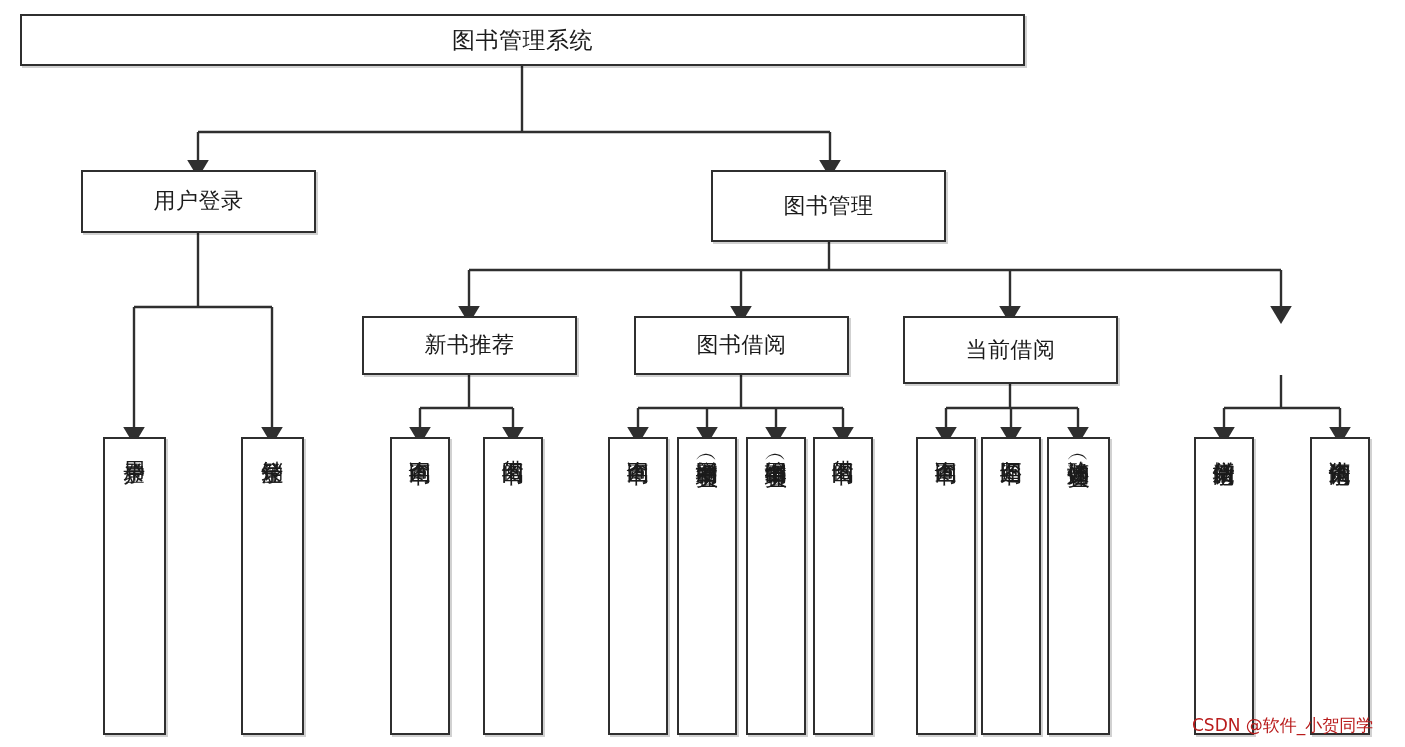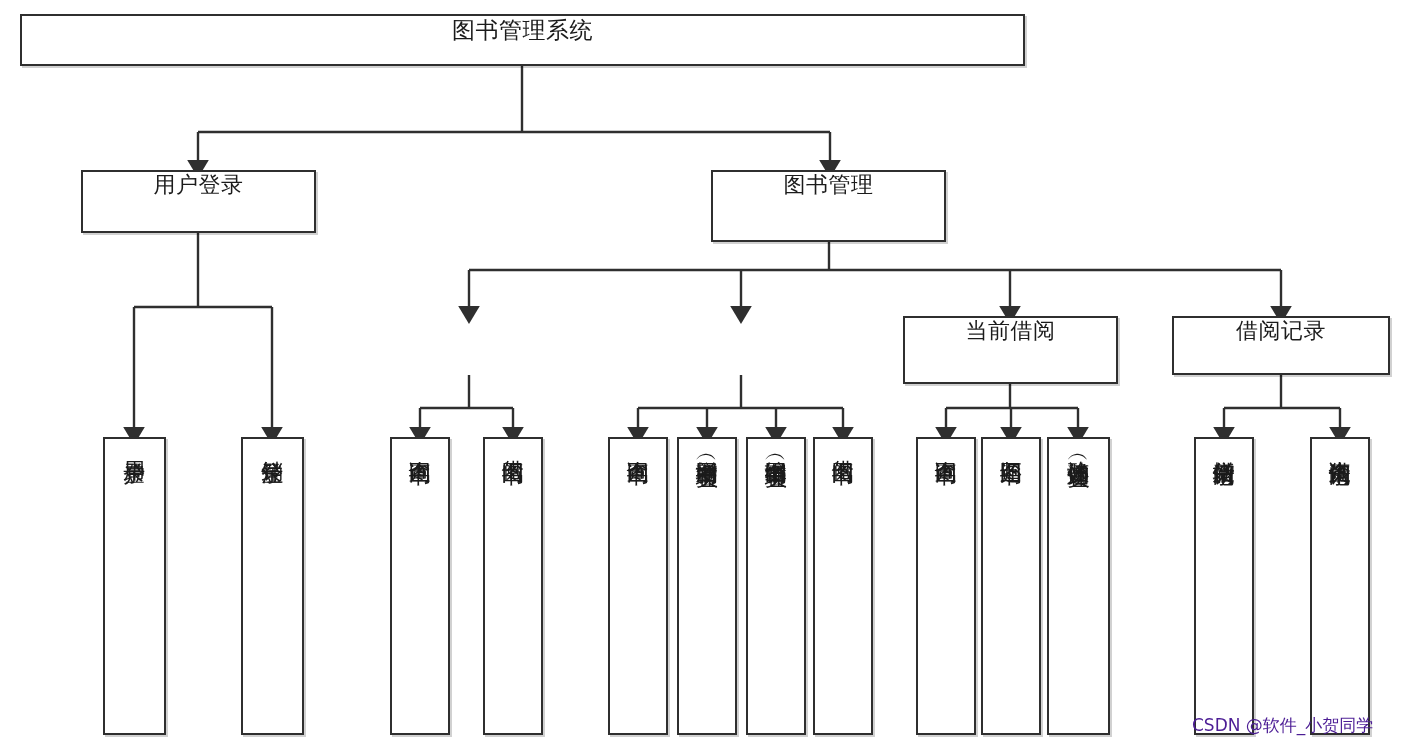--- a/index.html
+++ b/index.html
@@ -11,20 +11,21 @@
   #stage{position:relative;width:1405px;height:747px;background:#fff;}
   #wires{position:absolute;left:0;top:0;width:1405px;height:747px;}
 
   .node{
     position:absolute;
     box-sizing:border-box;
     background:#ffffff;
     border:2.4px solid #2f2f2f;
     box-shadow:2px 2px 0 0 rgba(0,0,0,0.18);
     display:flex;
+    align-items:center;
     justify-content:center;
     color:#1b1b1b;
   }
   .node .label{
     display:block;
     text-align:center;
     line-height:1.22;
     letter-spacing:0.5px;
     white-space:pre;
   }
@@ -43,21 +44,21 @@
     text-orientation:upright;
     font-size:22px;
     line-height:1.06;
     letter-spacing:1px;
   }
 
   #watermark{
     position:absolute;
     left:1192px;top:714px;
     font-size:17px;
-    color:#4c1d95;
+    color:#b91c1c;
     white-space:nowrap;
     pointer-events:none;
     font-family:"DejaVu Sans","Liberation Sans",sans-serif;
   }
 </style>
 </head>
 <body>
 
 <div id="stage">
 
@@ -115,25 +116,28 @@
     <span class="label">图书管理系统</span>
   </div>
 
   <div class="node h" style="left:81px;top:170px;width:235px;height:63px;">
     <span class="label">用户登录</span>
   </div>
   <div class="node h" style="left:711px;top:170px;width:235px;height:72px;">
     <span class="label">图书管理</span>
   </div>
 
+  <div class="node h" style="left:362px;top:316px;width:215px;height:59px;">
+    <span class="label">新书推荐</span>
+  </div>
+  <div class="node h" style="left:634px;top:316px;width:215px;height:59px;">
+    <span class="label">图书借阅</span>
+  </div>
   <div class="node h" style="left:903px;top:316px;width:215px;height:68px;">
     <span class="label">当前借阅</span>
-  </div>
-  <div class="node h" style="left:1172px;top:316px;width:218px;height:59px;">
-    <span class="label">借阅记录</span>
   </div>
 
   <div class="node v" style="left:103px;top:437px;width:63px;height:298px;">
     <span class="label">用户登录</span>
   </div>
   <div class="node v" style="left:241px;top:437px;width:63px;height:298px;">
     <span class="label">注销登录</span>
   </div>
 
   <div class="node v" style="left:390px;top:437px;width:60px;height:298px;">

